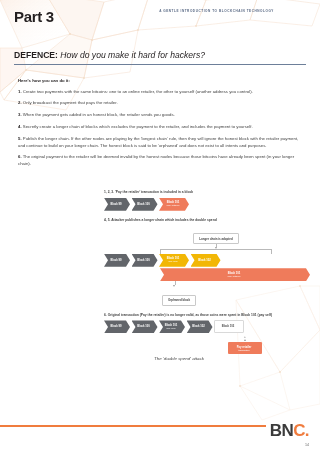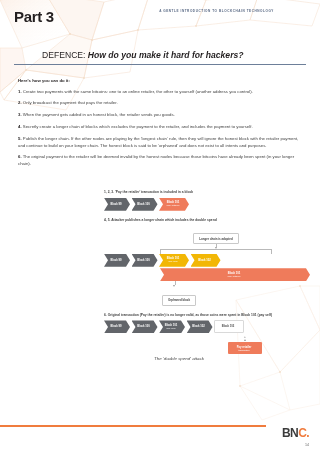--- a/index.html
+++ b/index.html
@@ -21,22 +21,22 @@
     color:#5b6b86;white-space:nowrap;
   }
   .part-title{
     position:absolute;left:14px;top:8px;
     font-size:15px;font-weight:700;color:#231f20;letter-spacing:-.3px;
   }
 
   
   .sec-wrap{position:absolute;left:14px;top:50px;width:292px;z-index:2;}
   .sec-title{font-size:8.6px;color:#231f20;white-space:nowrap;}
-  .sec-title .lead{font-weight:400;margin-left:28px;}
-  .sec-title .ital{font-style:italic;font-weight:700;text-align:right;}
+  .sec-title .lead{font-weight:700;}
+  .sec-title .ital{font-style:italic;font-weight:400;text-align:right;}
   .rule{margin-top:4px;height:1.1px;background:#6d7f99;width:292px;}
 
   
   .copy{position:absolute;left:18px;top:78px;width:286px;z-index:2;}
   .intro{font-size:4.3px;font-weight:700;color:#231f20;margin-bottom:5.5px;}
   .step{font-size:4.3px;line-height:1.55;color:#3f3f3f;margin-bottom:5.2px;}
   .step b{font-weight:700;color:#231f20;}
 
   
   .diagram{position:absolute;left:104px;top:190px;width:206px;z-index:2;}
@@ -76,21 +76,21 @@
   .plus{font-size:4px;color:#8a8a8a;text-align:center;line-height:1;}
 
   .caption{
     font-size:4.4px;font-style:italic;color:#3f3f3f;
     text-align:center;font-weight:400;
   }
 
   
   .footbar{position:absolute;left:0;bottom:26px;width:266px;height:2.2px;background:#f07c3e;z-index:3;}
   .logo{position:absolute;right:11px;bottom:14px;z-index:4;
-    font-size:12px;font-weight:700;color:#3b3b3b;letter-spacing:-.6px;line-height:1;}
+    font-size:17px;font-weight:700;color:#3b3b3b;letter-spacing:-.6px;line-height:1;}
   .logo .c{color:#f07c3e;}
   .pagenum{position:absolute;right:11px;bottom:6px;z-index:4;
     font-size:3.6px;color:#6a6a6a;}
 </style>
 </head>
 <body>
 
 <div class="bg-deco">
   <svg viewBox="0 0 320 453" xmlns="http://www.w3.org/2000/svg">
     <defs>

